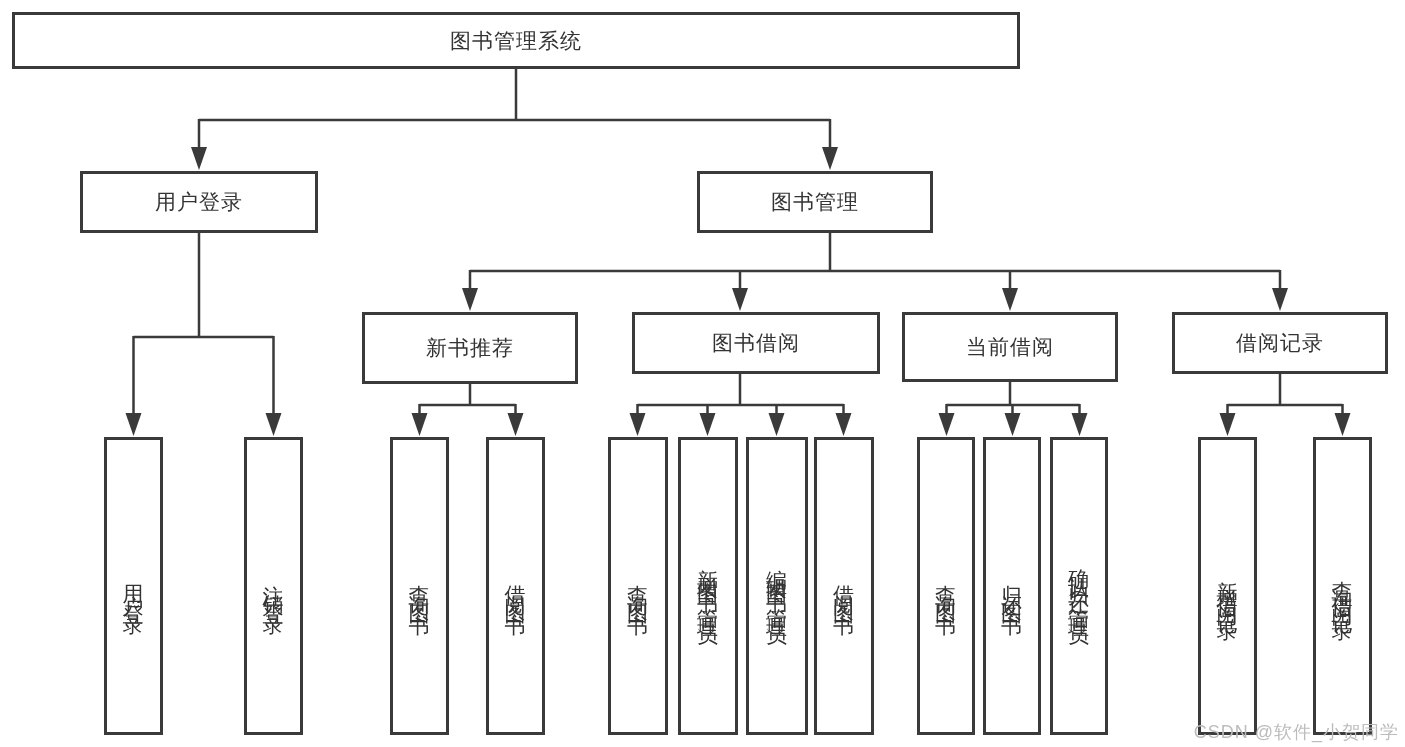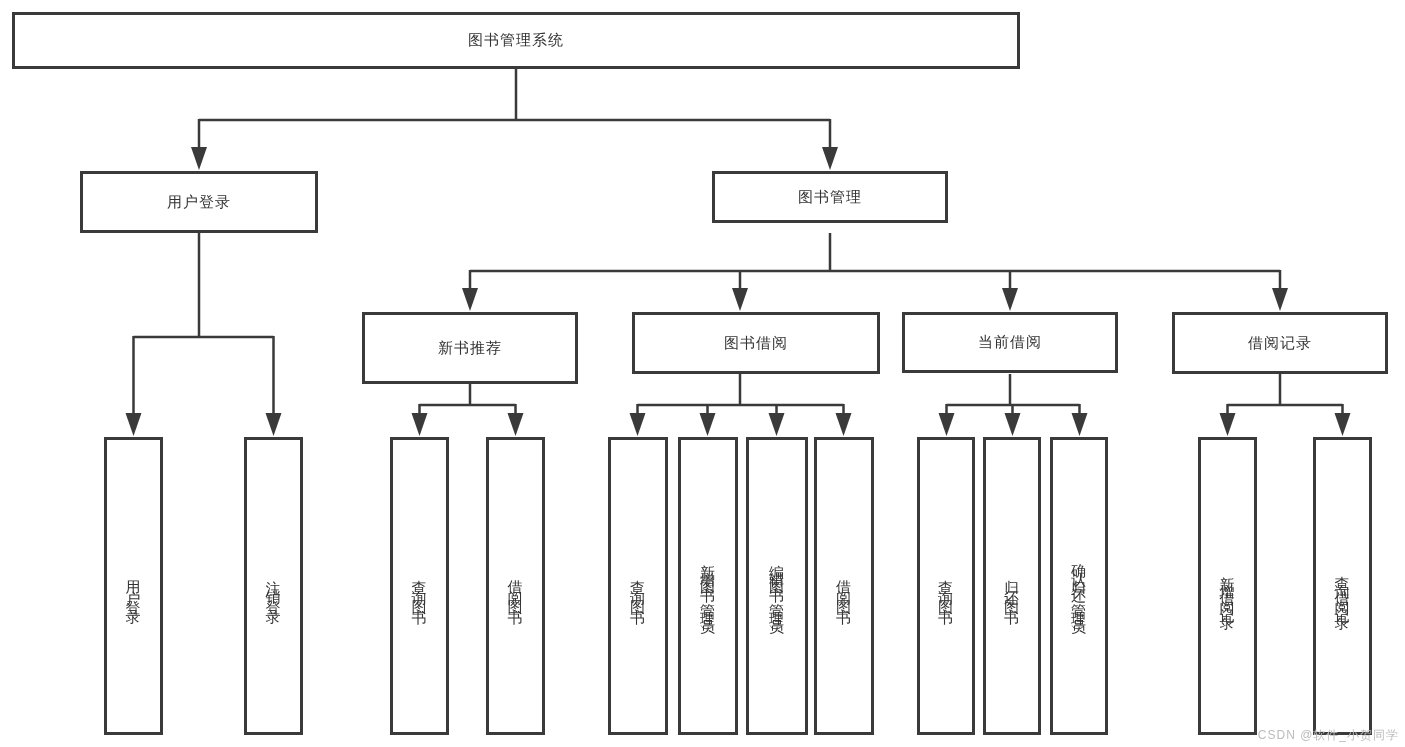--- a/index.html
+++ b/index.html
@@ -12,37 +12,37 @@
   }
   .connectors{position:absolute;left:0;top:0;pointer-events:none;}
   .box{
     position:absolute;
     box-sizing:border-box;
     background:#ffffff;
     border:3px solid #3a3a3a;
     display:flex;
     align-items:center;
     justify-content:center;
-    font-size:15px;
+    font-size:21px;
     color:#333333;
     letter-spacing:1px;
     z-index:2;
   }
   .vbox{
     writing-mode:vertical-rl;
     text-orientation:mixed;
     letter-spacing:10px;
     line-height:1;
     padding-top:4px;
   }
   .vbox.long{letter-spacing:8px;}
   .watermark{
     position:absolute;
     right:6px;bottom:3px;
-    font-size:12px;
+    font-size:18px;
     color:#bcbcbc;
     letter-spacing:1px;
     z-index:3;
     white-space:nowrap;
   }
 </style>
 </head>
 <body>
 
 <div class="canvas">
@@ -76,25 +76,25 @@
       <polygon points="1004.5,413 1020.5,413 1012.5,436"></polygon>
       <polygon points="1071.5,413 1087.5,413 1079.5,436"></polygon>
       <polygon points="1219.5,413 1235.5,413 1227.5,436"></polygon>
       <polygon points="1334.5,413 1350.5,413 1342.5,436"></polygon>
     </g>
   </svg>
 
   <div class="box" style="left:12px;top:12px;width:1008px;height:57px">图书管理系统</div>
 
   <div class="box" style="left:80px;top:171px;width:238px;height:62px">用户登录</div>
-  <div class="box" style="left:712px;top:171px;width:236px;height:52px">图书管理</div>
+  <div class="box" style="left:697px;top:171px;width:236px;height:62px">图书管理</div>
 
   <div class="box" style="left:362px;top:312px;width:216px;height:72px">新书推荐</div>
   <div class="box" style="left:632px;top:312px;width:248px;height:62px">图书借阅</div>
-  <div class="box" style="left:902px;top:312px;width:216px;height:61px">当前借阅</div>
+  <div class="box" style="left:902px;top:312px;width:216px;height:70px">当前借阅</div>
   <div class="box" style="left:1172px;top:312px;width:216px;height:62px">借阅记录</div>
 
   <div class="box vbox" style="left:104px;top:437px;width:59px;height:298px">用户登录</div>
   <div class="box vbox" style="left:244px;top:437px;width:59px;height:298px">注销登录</div>
 
   <div class="box vbox" style="left:390px;top:437px;width:59px;height:298px">查询图书</div>
   <div class="box vbox" style="left:486px;top:437px;width:59px;height:298px">借阅图书</div>
 
   <div class="box vbox" style="left:608px;top:437px;width:60px;height:298px">查询图书</div>
   <div class="box vbox long" style="left:678px;top:437px;width:60px;height:298px">新增图书（管理员）</div>

